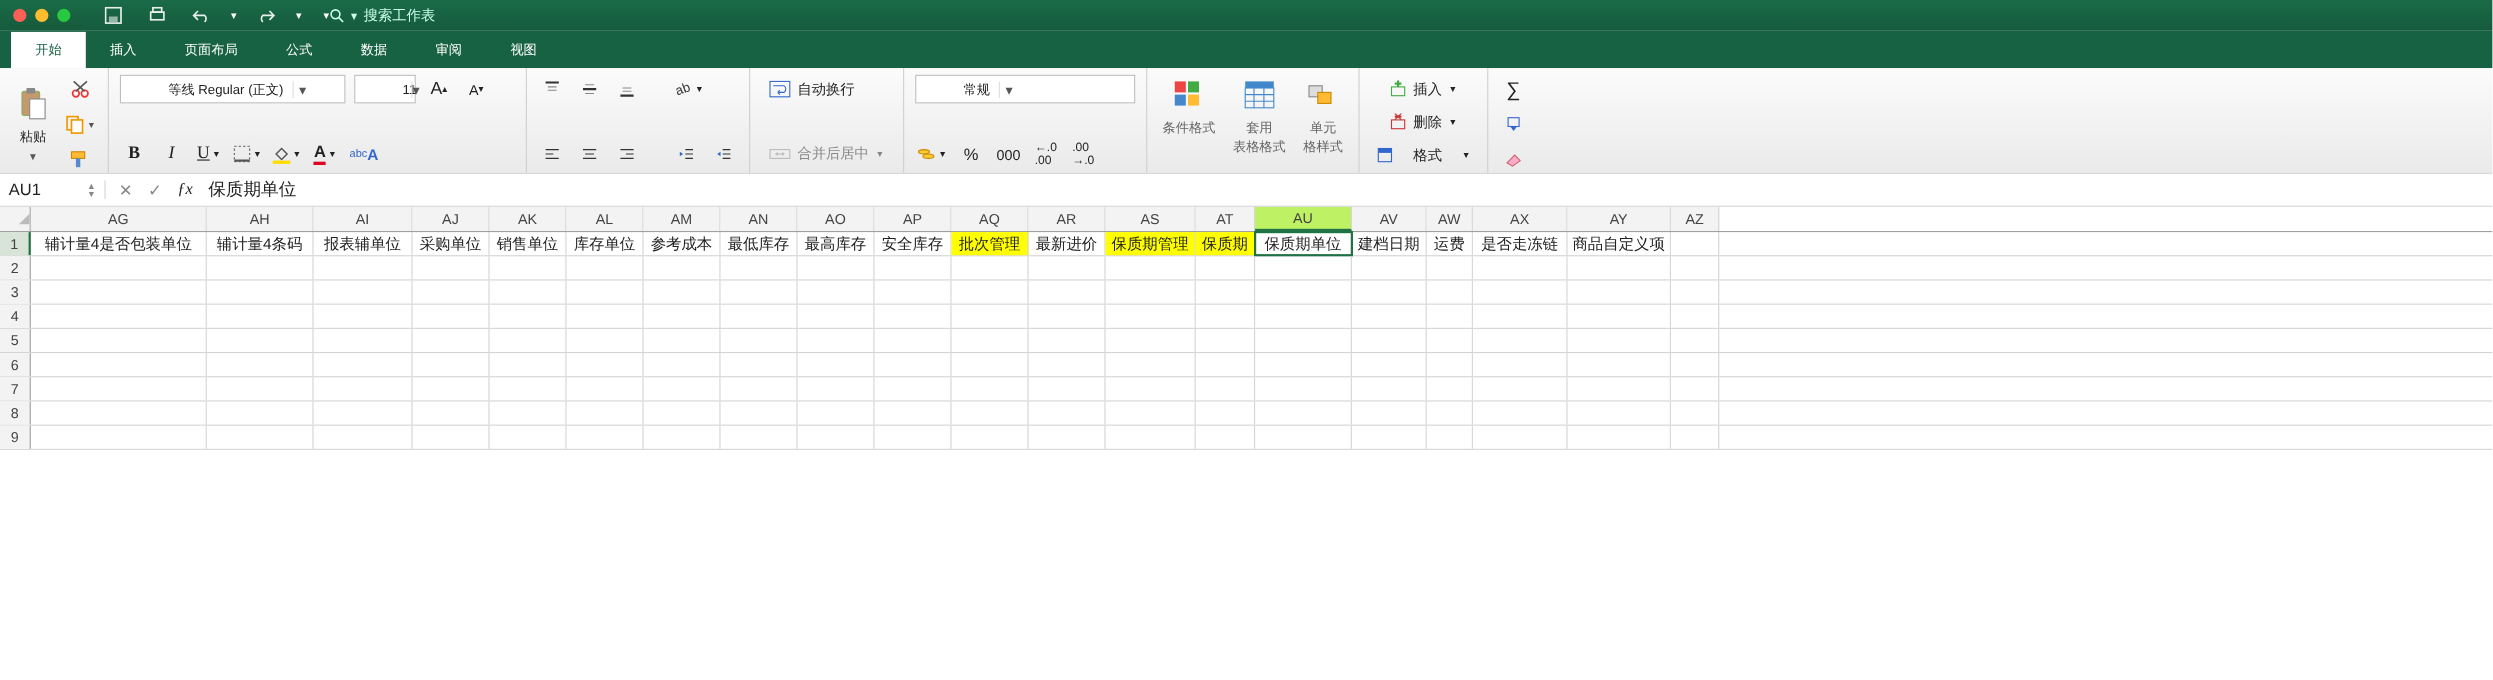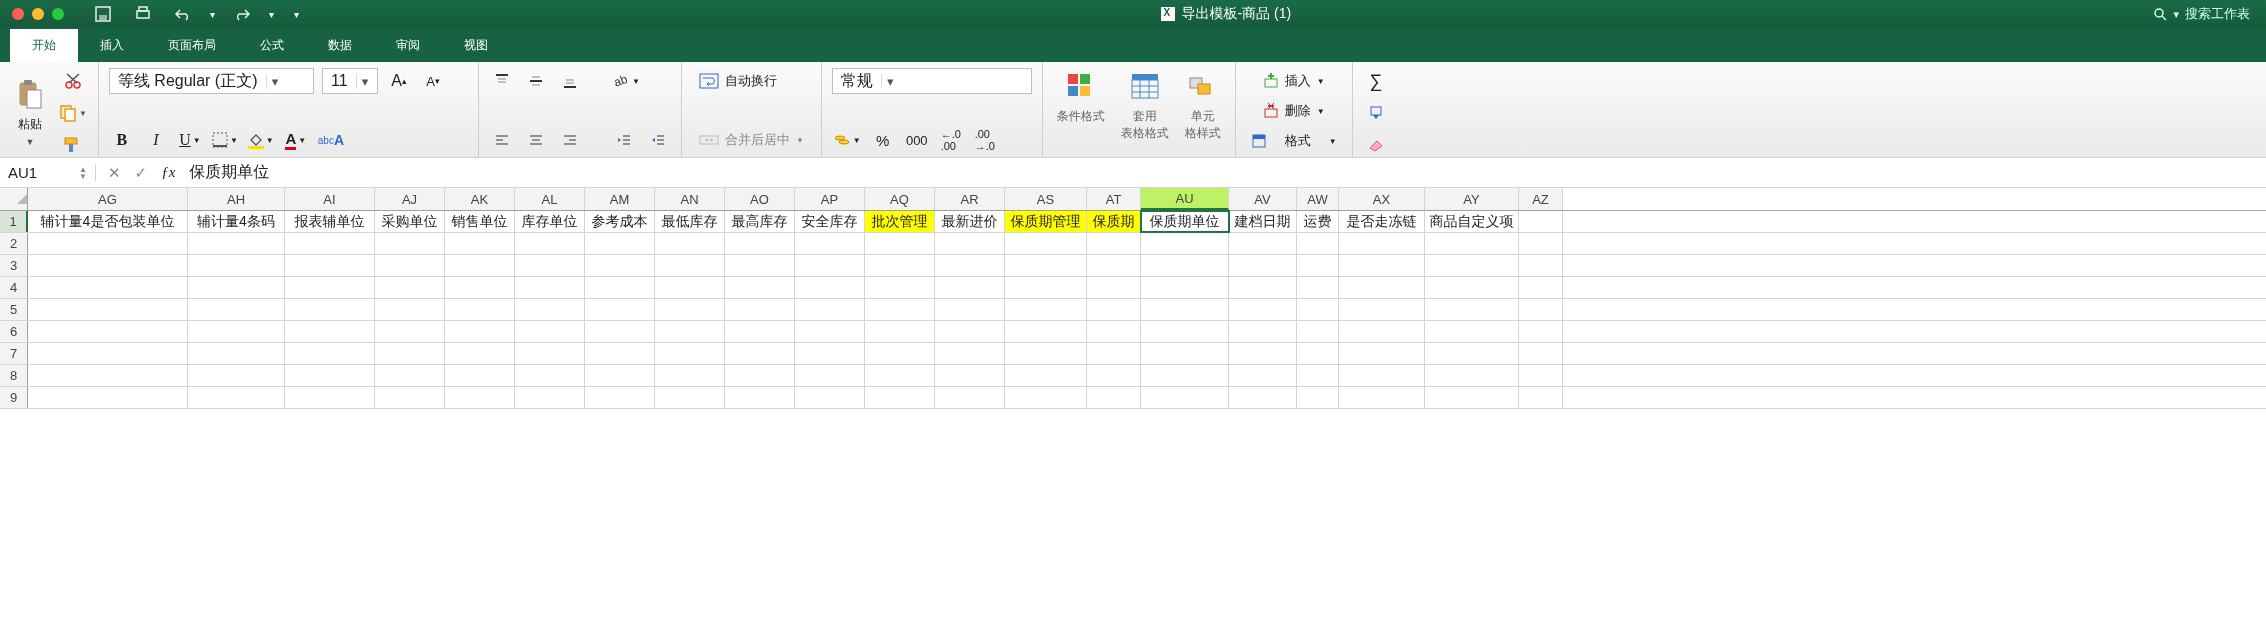--- a/index.html
+++ b/index.html
@@ -34,21 +34,21 @@
   .tab{color:#fff;padding:8px 22px 8px;font-size:12px;cursor:pointer;}
   .tab.active{background:#fff;color:var(--green-dark);font-weight:500;border-radius:0;}
   
   .ribbon{background:linear-gradient(#fbfbfb,#eaeaea);border-bottom:1px solid var(--ribbon-border);display:flex;align-items:stretch;height:96px;}
   .group{display:flex;flex-direction:column;justify-content:space-between;padding:6px 10px 4px;border-right:1px solid #cfcfcf;}
   .group-row{display:flex;align-items:center;gap:8px;}
   .btn{display:flex;align-items:center;justify-content:center;min-width:26px;height:26px;border:1px solid transparent;border-radius:3px;cursor:pointer;}
   .big-btn{display:flex;flex-direction:column;align-items:center;gap:4px;cursor:pointer;padding:2px 4px;font-size:12px;}
   .big-btn .ico{width:32px;height:32px;display:flex;align-items:center;justify-content:center;}
   .dropdown-combo{display:flex;align-items:center;border:1px solid #bfbfbf;background:#fff;height:26px;}
-  .dropdown-combo .val{padding:0 8px;font-size:16px;min-width:0;}
+  .dropdown-combo .val{padding:0 8px;font-size:12px;min-width:0;margin-left:35px;}
   .dropdown-combo .arr{width:18px;text-align:center;color:#555;border-left:1px solid #ddd;}
   .stack{display:flex;flex-direction:column;gap:6px;}
   .fmt-btn{font-family:"Times New Roman",serif;font-size:16px;}
   .grp-label{font-size:12px;color:#666;text-align:center;margin-top:2px;white-space:nowrap;}
   
   .fbar{height:30px;display:flex;align-items:center;border-bottom:1px solid var(--grid-border);font-size:15px;}
   .namebox{width:96px;border-right:1px solid var(--grid-border);padding:0 8px;display:flex;align-items:center;justify-content:space-between;}
   .namebox .spin{display:flex;flex-direction:column;font-size:8px;color:#888;line-height:7px;}
   .fx-zone{display:flex;align-items:center;gap:14px;padding:0 12px;flex:1;}
   .fx-zone .fx{font-style:italic;font-family:"Times New Roman";}
@@ -98,24 +98,20 @@
       </span>
     <span style="color:#fff;font-size:10px">▾</span>
     <span class="btn">
         <svg width="18" height="14">
           <path d="M12 3 L16 7 L12 11 M16 7 H6 A4 4 0 0 0 6 13" fill="none" stroke="#fff" stroke-width="1.5"></path>
         </svg>
       </span>
     <span style="color:#fff;font-size:10px">▾</span>
     <span style="color:#fff;font-size:10px;margin-left:6px">▾</span>
   </div>
-  <div class="title-center">
-    <span class="doc-icon"></span>
-    <span>导出模板-商品 (1)</span>
-  </div>
   <div class="search-zone">
     <svg width="14" height="14">
         <circle cx="6" cy="6" r="4" fill="none" stroke="#cfe" stroke-width="1.5"></circle>
         <line x1="9" y1="9" x2="13" y2="13" stroke="#cfe" stroke-width="1.5"></line>
       </svg>
     <span style="font-size:11px">▾</span>
     <span>搜索工作表</span>
   </div>
 </div>
 

